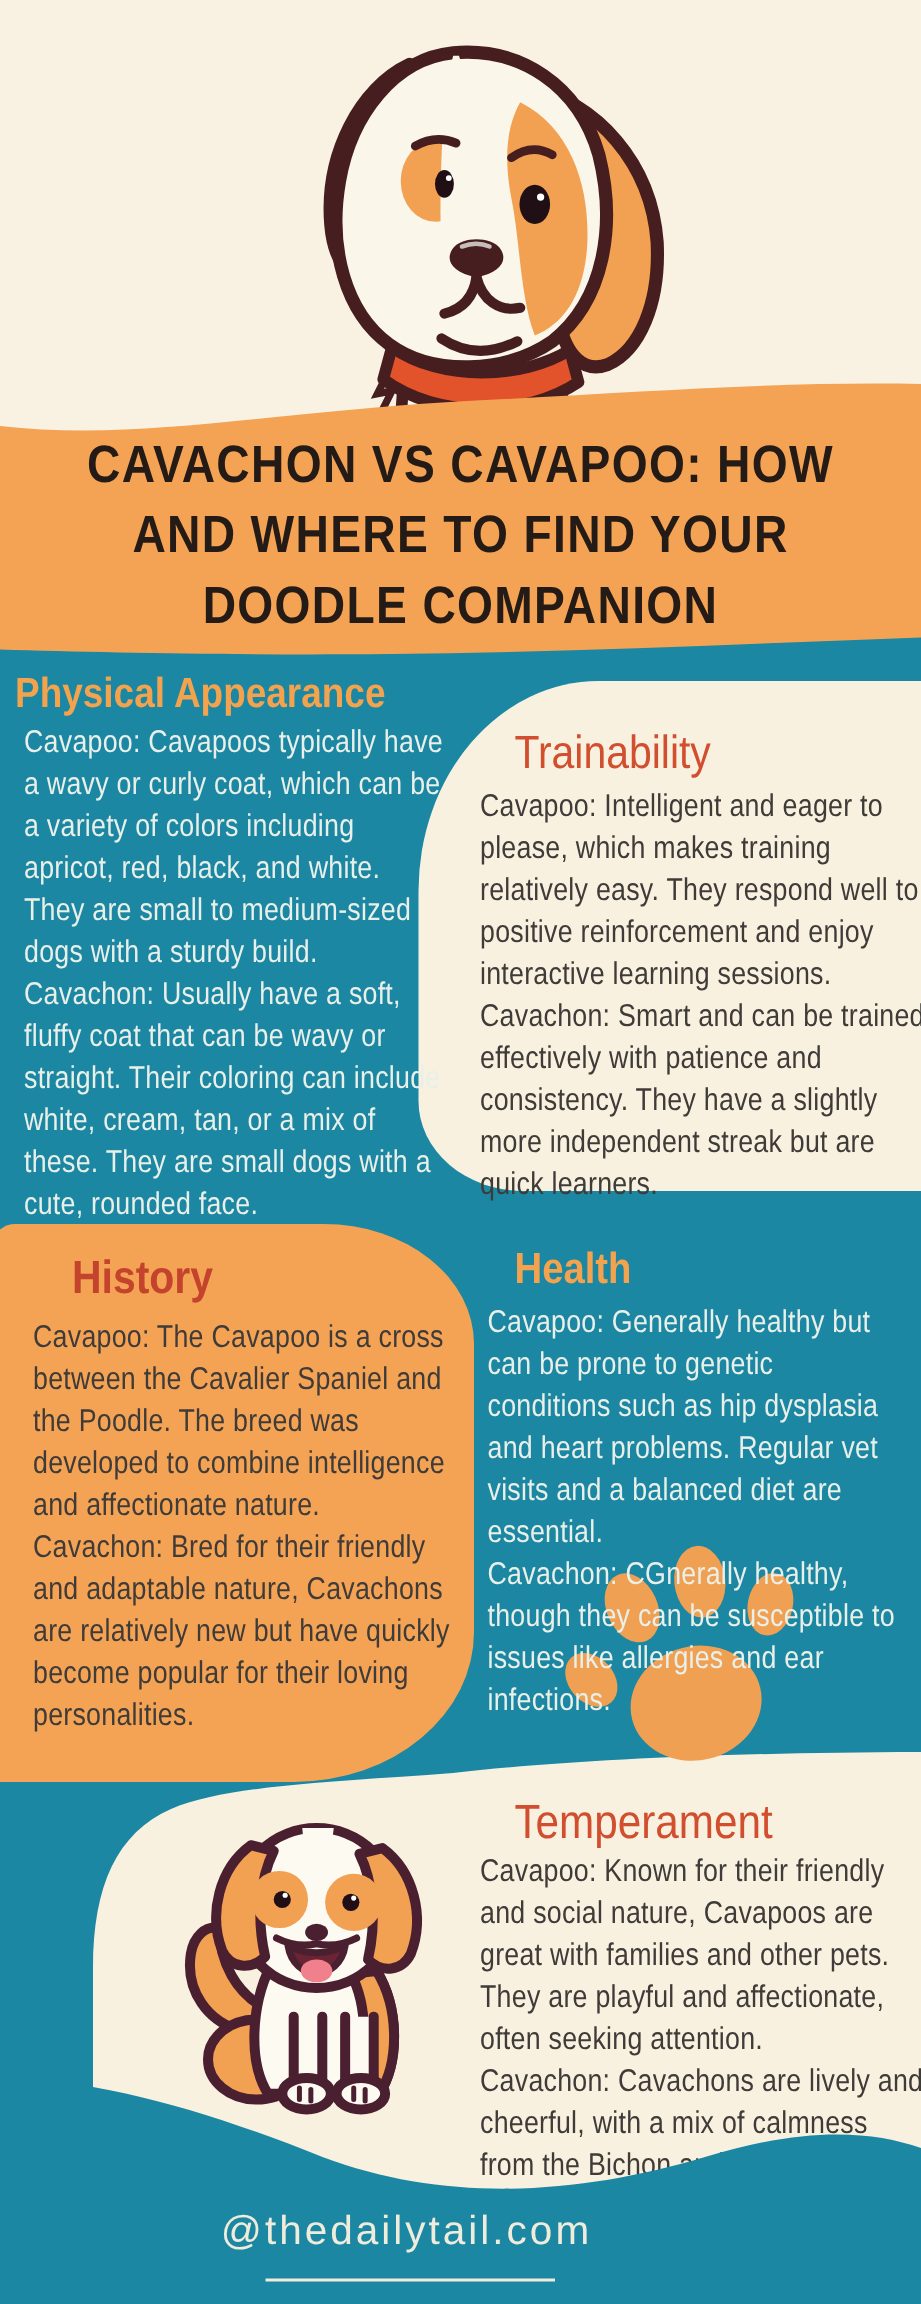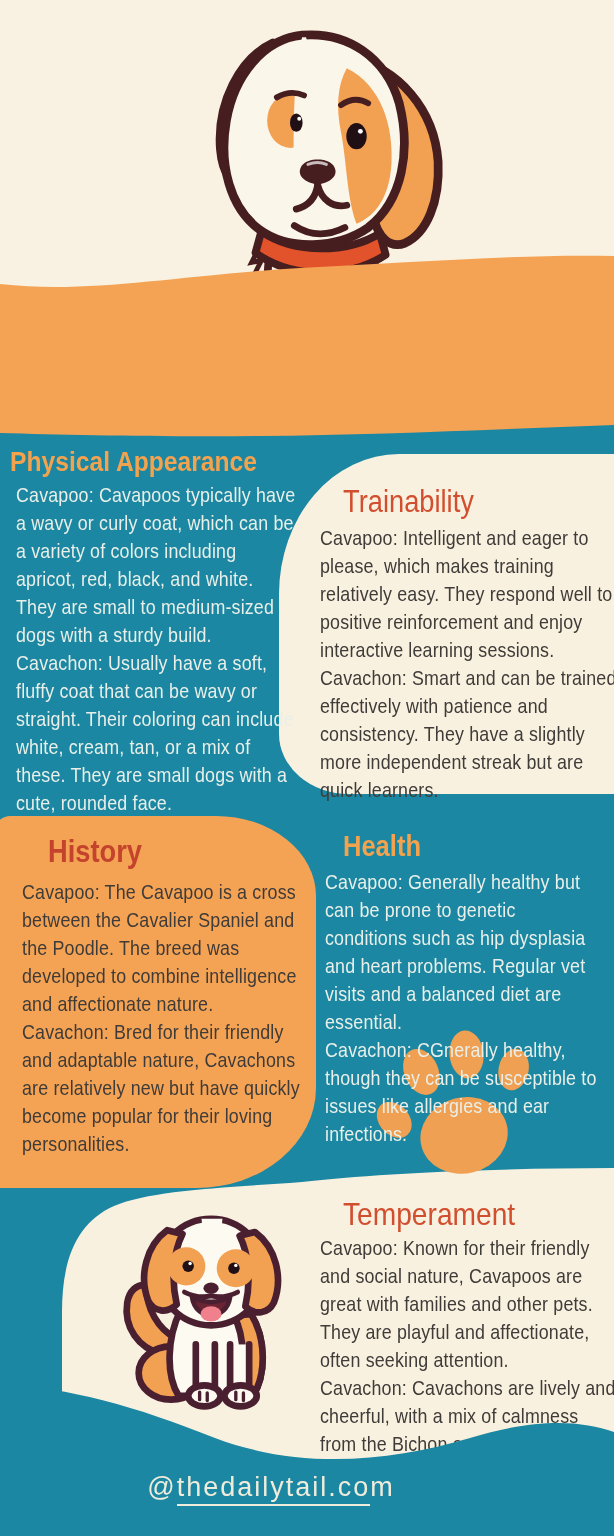--- a/index.html
+++ b/index.html
@@ -32,21 +32,21 @@
   .dark{color:#3f3b38;}
   .title-wrap{
     top:286px;left:0;width:614px;text-align:center;z-index:5;
     color:#241a16;font-weight:800;font-size:35px;line-height:47px;letter-spacing:1px;
   }
   .title-line{transform:scaleX(.88);transform-origin:50% 0;}
   .footer-wrap{
     top:1472px;left:0;width:614px;text-align:center;z-index:9;
     color:#f0ecdc;font-size:27px;letter-spacing:2px;transform:translateX(-36px);
   }
-  .footer-link{border-bottom:2px solid #f0ecdc;padding-bottom:2px;}
+  .footer-link{border-bottom:2px solid #f0ecdc;padding-bottom:17px;}
   svg{display:block;}
   .z1{z-index:1}.z3{z-index:3}.z4{z-index:4}.z5{z-index:5}.z7{z-index:7}
 </style>
 </head>
 <body>
 
 <div class="canvas">
 
   <div class="abs teal-main"></div>
 
@@ -76,20 +76,25 @@
       <path d="M100,250 L94,262 L104,260 L98,272" stroke-width="5"></path>
     </g>
     <path d="M112,252 C140,272 196,270 220,250 L222,280 L110,280 Z" fill="#fbf6ea" stroke="#471e1f" stroke-width="8" stroke-linejoin="round"></path>
     <path d="M104,230 C138,254 194,252 226,232 L232,254 C196,278 136,280 98,252 Z" fill="#e2522b" stroke="#471e1f" stroke-width="8" stroke-linejoin="round"></path>
   </svg>
 
   <svg class="abs z3" style="left:0;top:246px" width="614" height="196" viewBox="0 0 614 196">
     <path d="M0,38 C90,48 170,30 300,22 C420,16 520,8 614,10 L614,179 C500,183 380,189 260,190 C160,191 70,189 0,187 Z" fill="#f4a355"></path>
   </svg>
 
+  <div class="abs txt title-wrap">
+    <div class="title-line">CAVACHON VS CAVAPOO: HOW</div>
+    <div class="title-line">AND WHERE TO FIND YOUR</div>
+    <div class="title-line">DOODLE COMPANION</div>
+  </div>
 
   <div class="blob blob-trainability z4"></div>
   <div class="blob blob-history z4"></div>
 
   <svg class="abs z4" style="left:62px;top:1162px" width="562" height="300" viewBox="0 0 562 300">
     <path d="M0,300 L0,150 C0,95 16,60 52,44 C90,28 160,26 240,20 C310,12 420,6 562,6 L562,300 Z" fill="#f9f1e0"></path>
   </svg>
 
   <svg class="abs z5" style="left:372px;top:1030px;transform:rotate(-14deg)" width="190" height="160" viewBox="0 0 190 160">
     <g fill="#f0a052">

